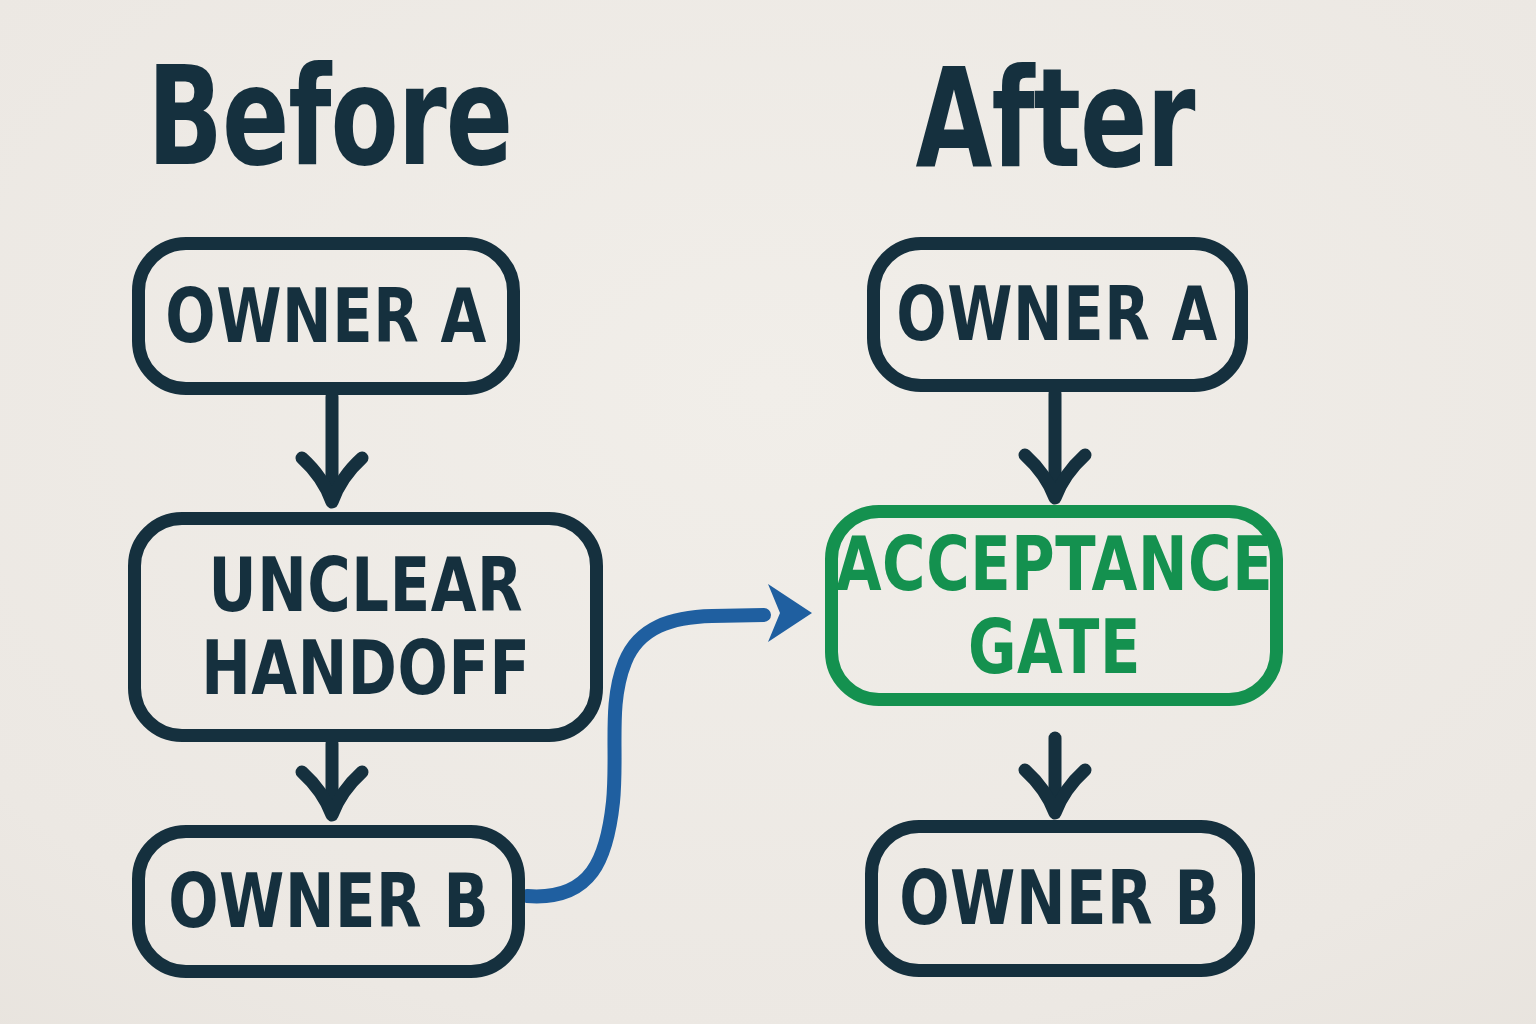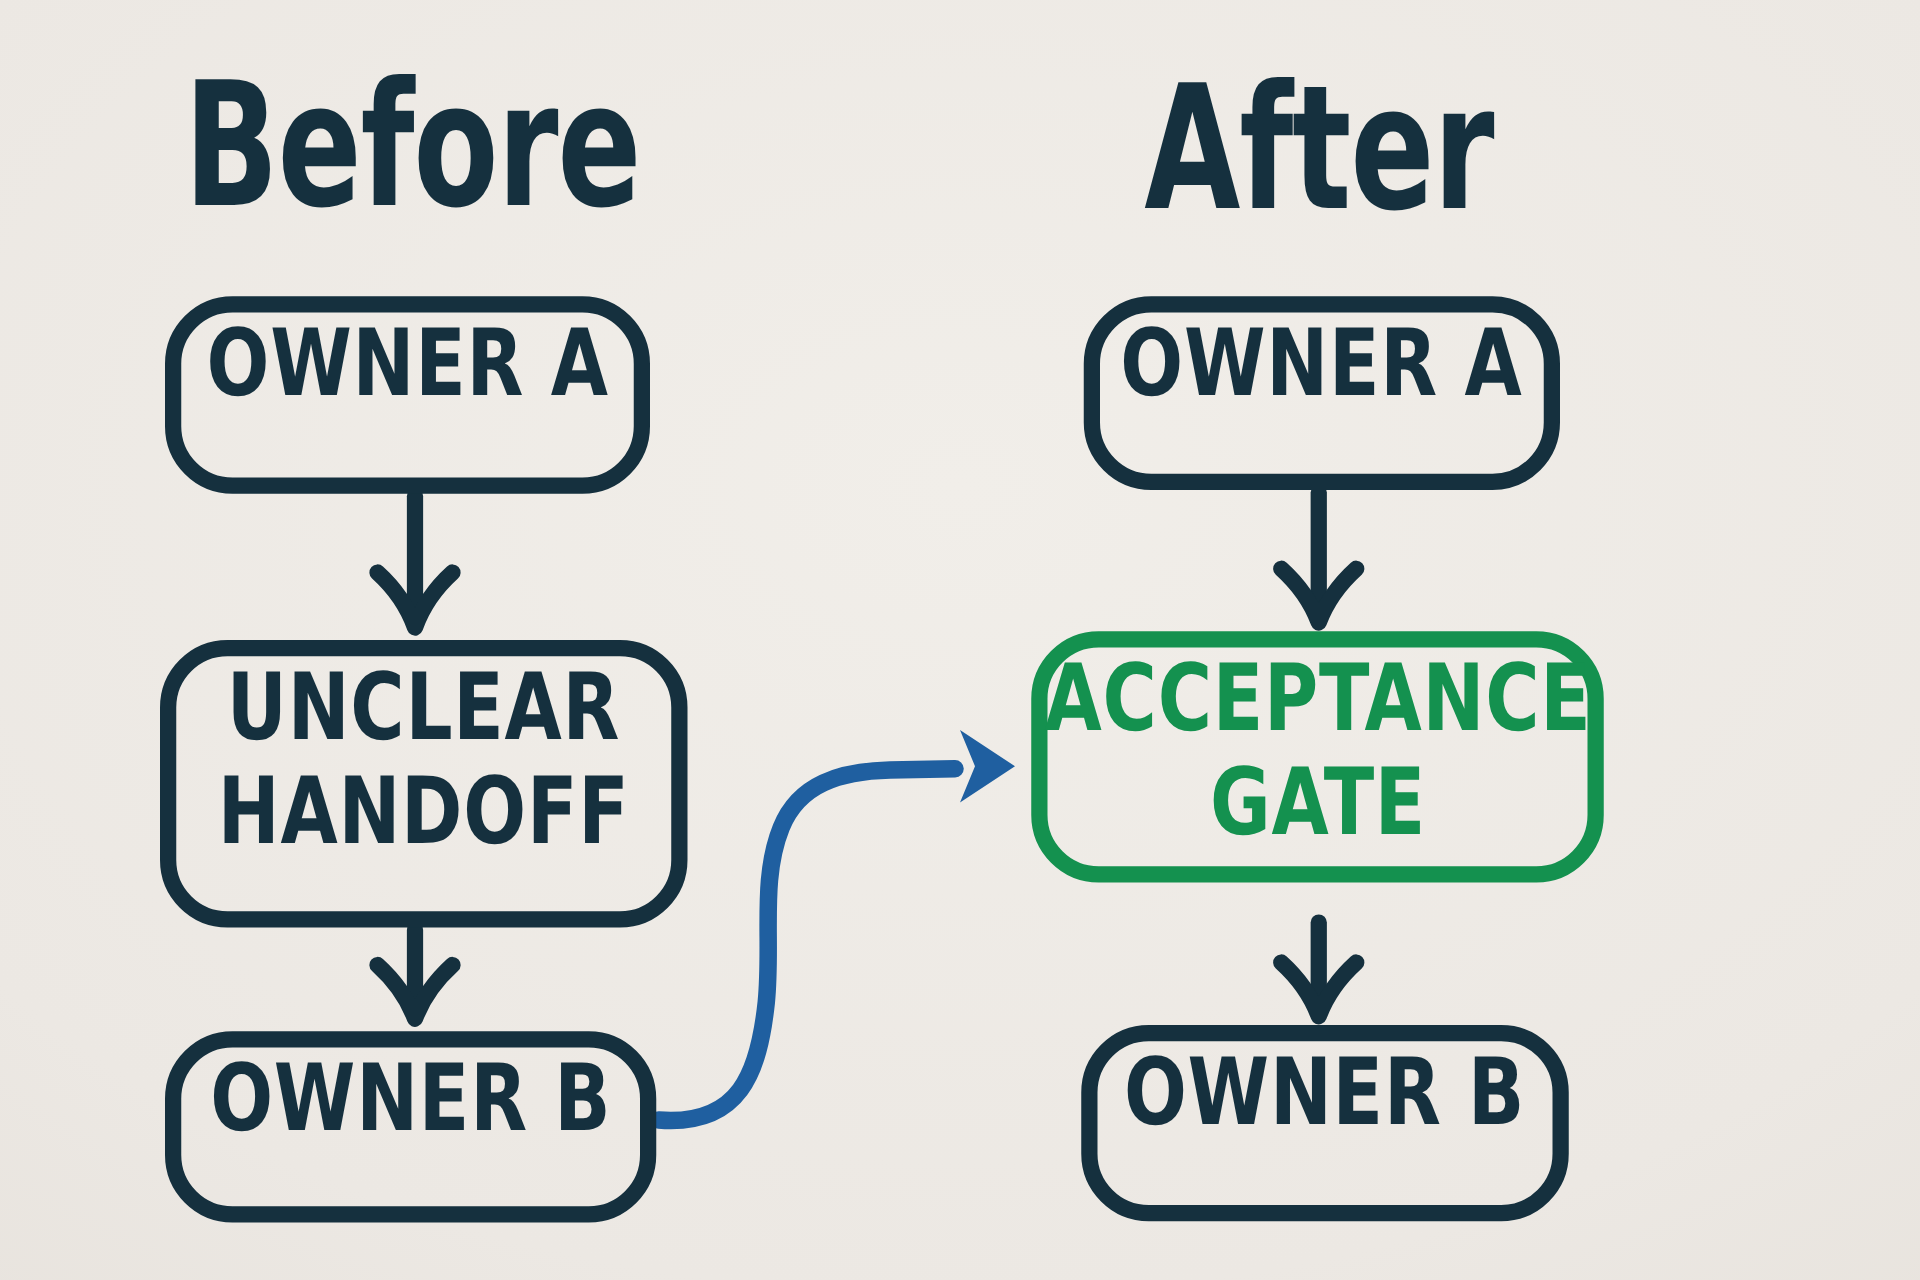--- a/index.html
+++ b/index.html
@@ -27,31 +27,31 @@
     font-size:138px;font-weight:700;line-height:1;
     color:var(--ink-navy);text-align:center;
     transform:scaleX(0.72);transform-origin:50% 50%;
     letter-spacing:-0.01em;white-space:nowrap;
   }
   .title-before{left:80px;top:48px;width:480px;}
   .title-after{left:830px;top:50px;width:450px;}
   .node{
     position:absolute;box-sizing:border-box;
     border:13px solid var(--ink-navy);border-radius:54px;
-    display:flex;flex-direction:column;align-items:center;justify-content:flex-start;
+    display:flex;flex-direction:column;align-items:center;justify-content:center;
     color:var(--ink-navy);background:transparent;
   }
   .node--green{border-color:var(--accent-green);color:var(--accent-green);}
   .node .label-scale{
     transform:scaleX(0.8);transform-origin:50% 50%;
     text-align:center;font-weight:700;font-size:74px;line-height:1.12;
     letter-spacing:0.01em;white-space:nowrap;
   }
   .node-owner-a-before{left:132px;top:237px;width:388px;height:158px;}
-  .node-unclear{left:128px;top:512px;width:422px;height:230px;}
+  .node-unclear{left:128px;top:512px;width:475px;height:230px;}
   .node-owner-b-before{left:132px;top:825px;width:393px;height:153px;}
   .node-owner-a-after{left:867px;top:237px;width:381px;height:155px;}
   .node-gate{left:825px;top:505px;width:458px;height:201px;}
   .node-owner-b-after{left:865px;top:820px;width:390px;height:157px;}
 </style>
 </head>
 <body>
 
 <div class="canvas">
 

